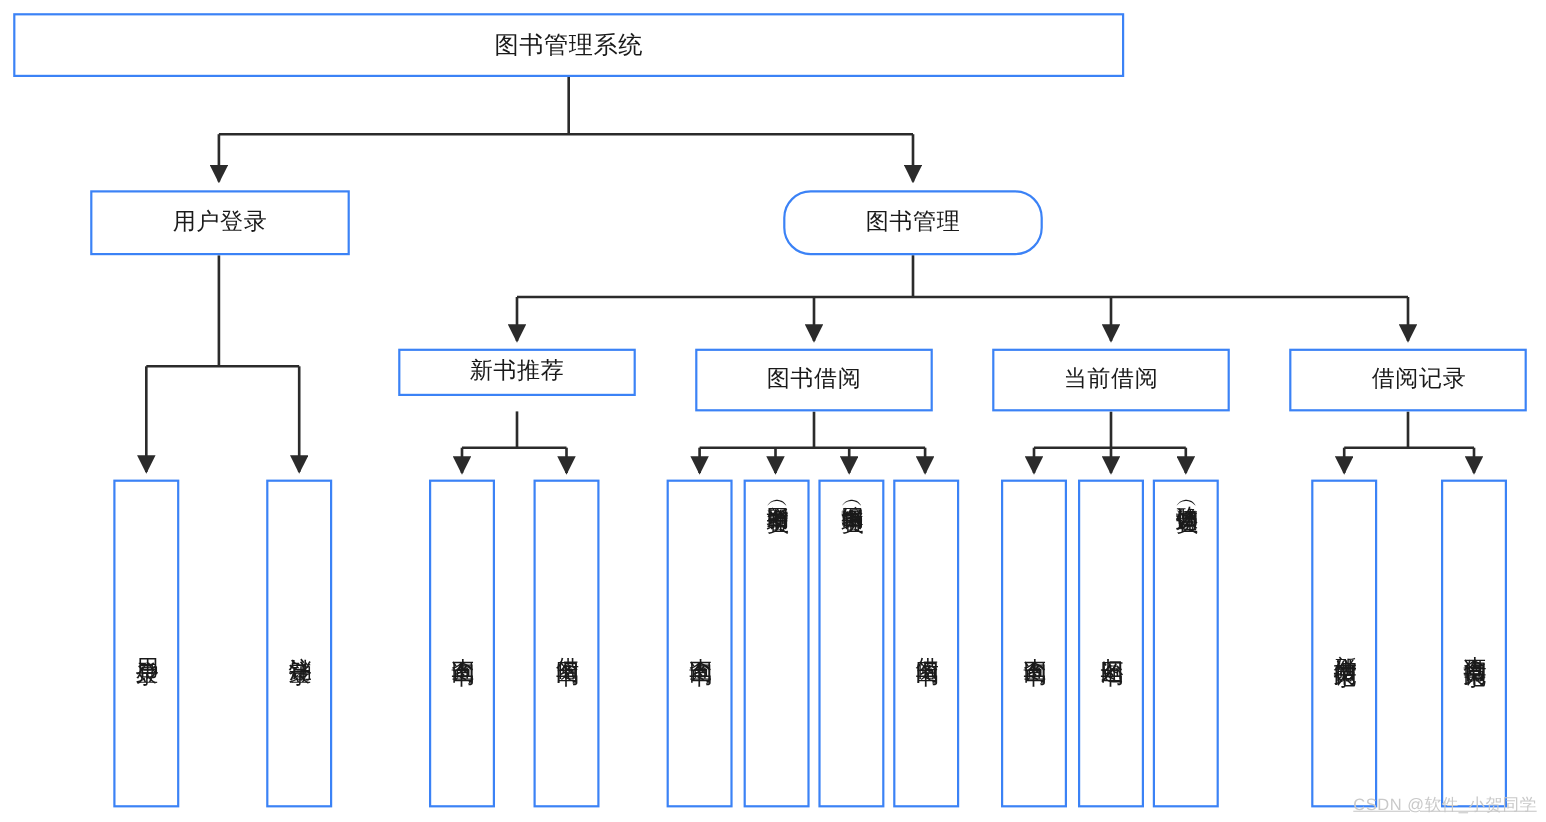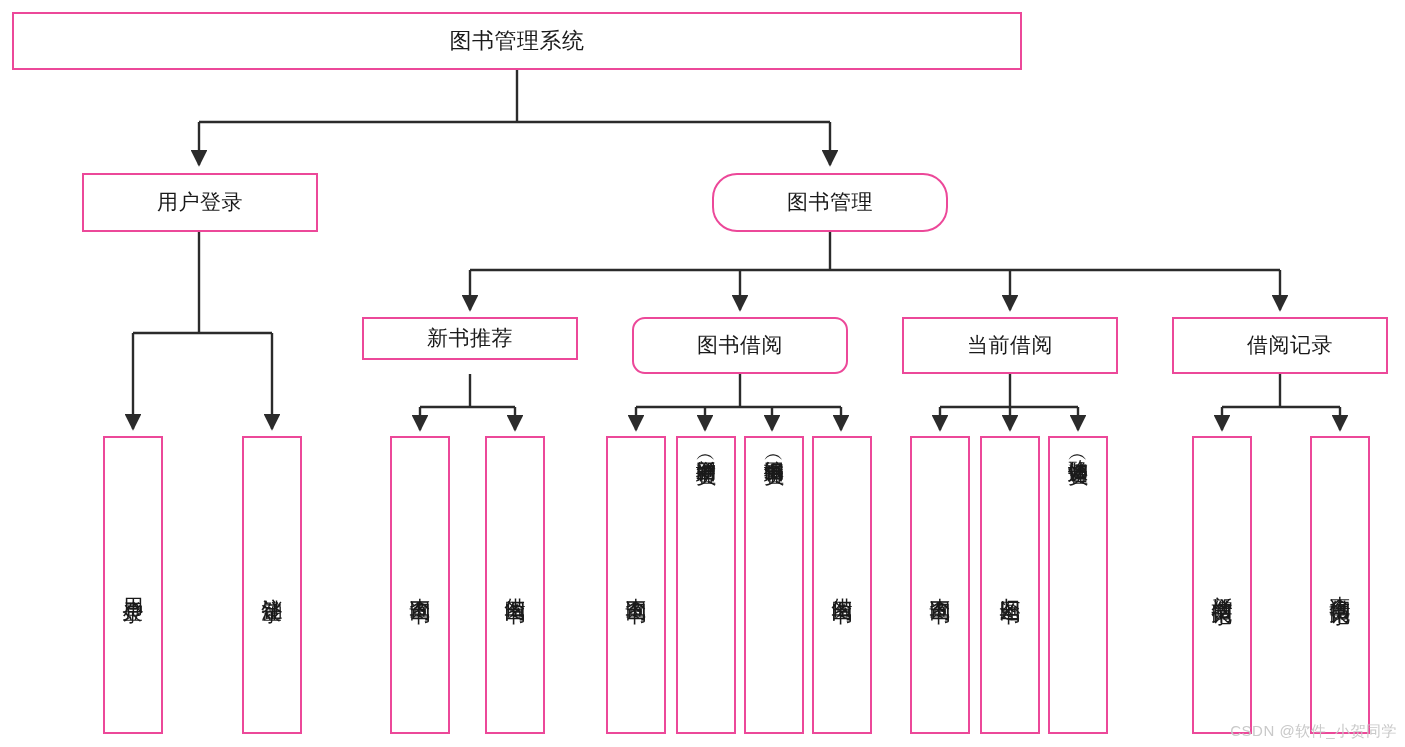--- a/index.html
+++ b/index.html
@@ -23,21 +23,21 @@
     left: 0;
     top: 0;
     width: 1405px;
     height: 747px;
     pointer-events: none;
   }
   .node {
     position: absolute;
     box-sizing: border-box;
     background: #ffffff;
-    border: 2px solid #ec4899;
+    border: 2px solid #3b82f6;
     display: flex;
     align-items: center;
     justify-content: center;
     color: #1a1a1a;
   }
   .node .node-label {
     display: block;
     text-align: center;
     line-height: 1.18;
     white-space: nowrap;
@@ -74,20 +74,21 @@
   }
   #watermark {
     position: absolute;
     right: 8px;
     bottom: 6px;
     font-size: 15px;
     color: #c9c9c9;
     letter-spacing: 0.5px;
     white-space: nowrap;
     user-select: none;
+    text-decoration: underline;
   }
 </style>
 </head>
 <body>
 
 <div id="diagram-root">
 
   <svg id="edge-layer" viewBox="0 0 1405 747" width="1405" height="747" xmlns="http://www.w3.org/2000/svg">
     <defs>
       <marker id="arrow" viewBox="0 0 10 10" refX="9" refY="5" markerWidth="7" markerHeight="7" orient="auto-start-reverse">
@@ -145,21 +146,21 @@
   <div class="node horiz" style="left:82px; top:173px; width:236px; height:59px;">
     <span class="node-label">用户登录</span>
   </div>
   <div class="node horiz" style="left:712px; top:173px; width:236px; height:59px;border-radius:25px;">
     <span class="node-label">图书管理</span>
   </div>
 
   <div class="node horiz" style="left:362px; top:317px; width:216px; height:43px;">
     <span class="node-label">新书推荐</span>
   </div>
-  <div class="node horiz" style="left:632px; top:317px; width:216px; height:57px;border-radius:13px;">
+  <div class="node horiz" style="left:632px; top:317px; width:216px; height:57px;">
     <span class="node-label">图书借阅</span>
   </div>
   <div class="node horiz" style="left:902px; top:317px; width:216px; height:57px;justify-content:center;">
     <span class="node-label">当前借阅</span>
   </div>
   <div class="node horiz" style="left:1172px; top:317px; width:216px; height:57px;padding-left:20px;">
     <span class="node-label">借阅记录</span>
   </div>
 
   <div class="node vert centered" style="left:103px; top:436px; width:60px; height:298px;">

